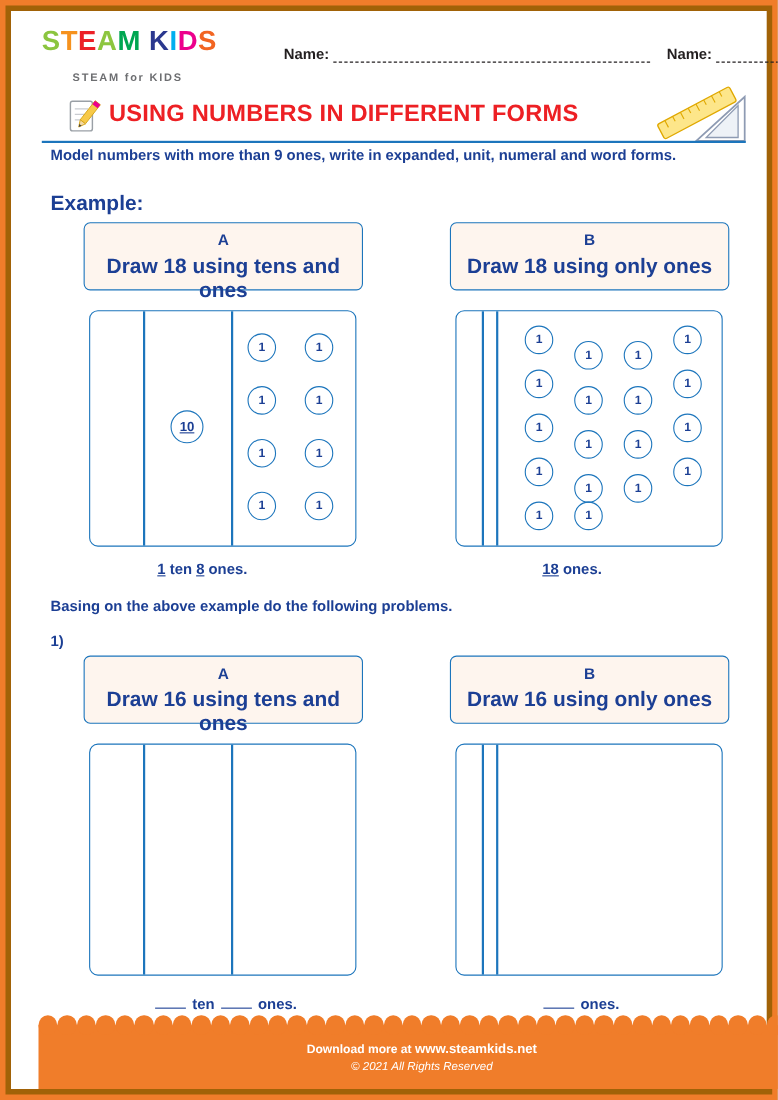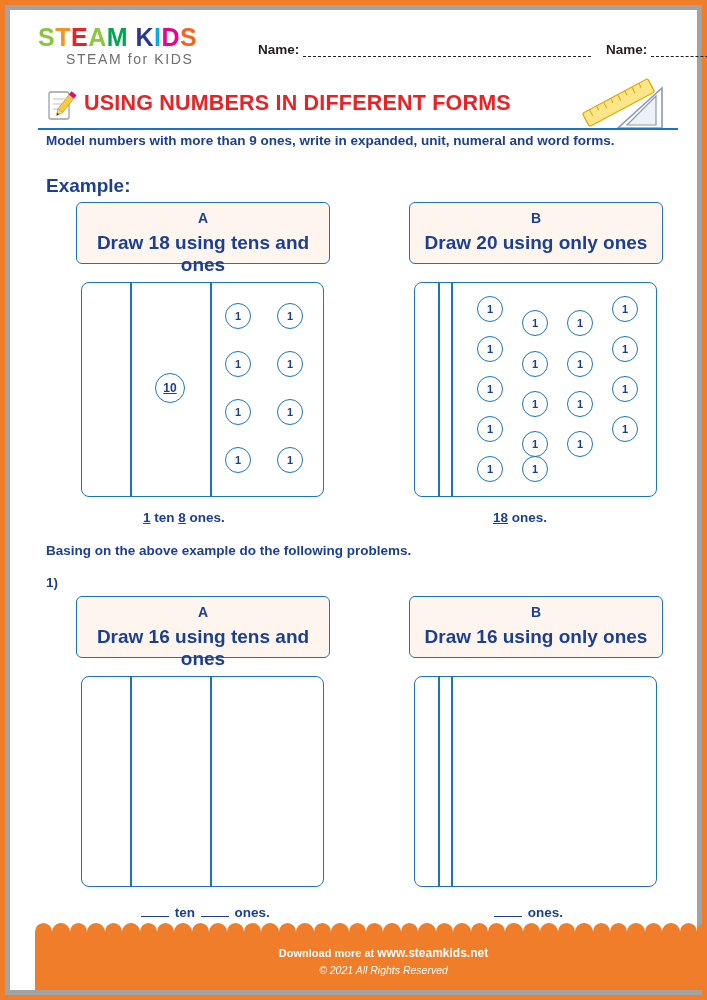--- a/index.html
+++ b/index.html
@@ -7,21 +7,21 @@
     width:707px;height:1000px;
     background:#ffffff;
     font-family:"Liberation Sans", sans-serif;
     position:relative;
     overflow:hidden;
   }
   .page{
     position:absolute;inset:0;
     border:5px solid #f07d2a;
     box-sizing:border-box;
-    background:#a3a3a3;
+    background:#a16207;
   }
   .inner{
     position:absolute;
     left:5px;top:5px;right:5px;bottom:5px;
     background:#fff;
   }
 
   
   .header{
     position:absolute;left:0;top:0;width:697px;height:62px;
@@ -31,36 +31,36 @@
     width:200px;
   }
   .logo-title{
     font-size:25px;font-weight:bold;letter-spacing:.5px;line-height:26px;
   }
   .logo-title span{display:inline-block;}
   .c1{color:#8bc53f}.c2{color:#f6921e}.c3{color:#ec2027}
   .c4{color:#8dc63f}.c5{color:#00a651}.c6{color:#2b388f}
   .c7{color:#00aeef}.c8{color:#ec008c}.c9{color:#f26522}
   .logo-sub{
-    font-size:14px;font-weight:normal;color:#6d6e71;letter-spacing:1.6px;
-    margin-top:1px;margin-left:28px;
+    font-size:10px;font-weight:bold;color:#6d6e71;letter-spacing:1.6px;
+    margin-top:16px;margin-left:28px;
   }
   .namerow{
     position:absolute;left:248px;top:32px;
     font-size:13.5px;font-weight:bold;color:#231f20;
     white-space:nowrap;
   }
   .dots{
     display:inline-block;border-bottom:1.3px dashed #231f20;
     vertical-align:bottom;height:12px;
   }
 
   
   .titlebar{
-    position:absolute;left:28px;top:78px;width:640px;height:38px;
+    position:absolute;left:43px;top:78px;width:640px;height:38px;
   }
   .title-text{
     position:absolute;left:46px;top:3px;
     font-size:21.5px;font-weight:bold;color:#ed2024;
     letter-spacing:.2px;
   }
   .pencil-icon{position:absolute;left:4px;top:0px;}
   .ruler-icon{position:absolute;left:540px;top:-14px;}
 
   .rule-line{
@@ -207,21 +207,21 @@
 
   <div class="instr">Model numbers with more than 9 ones, write in expanded, unit, numeral and word forms.</div>
   <div class="example-label">Example:</div>
 
   <div class="lbox" style="left:66px;top:192px;width:252px;height:60px;">
     <div class="ab">A</div>
     <div class="desc">Draw 18 using tens and ones</div>
   </div>
   <div class="lbox" style="left:399px;top:192px;width:252px;height:60px;">
     <div class="ab">B</div>
-    <div class="desc">Draw 20 using only ones</div>
+    <div class="desc">Draw 18 using only ones</div>
   </div>
 
   <div class="gbox" style="left:71px;top:272px;width:241px;height:213px;">
     <div class="vline" style="left:48px;"></div>
     <div class="vline" style="left:128px;"></div>
 
     <div class="circle c-ten" style="left:73px;top:90px;">
       <span>10</span>
     </div>
 

